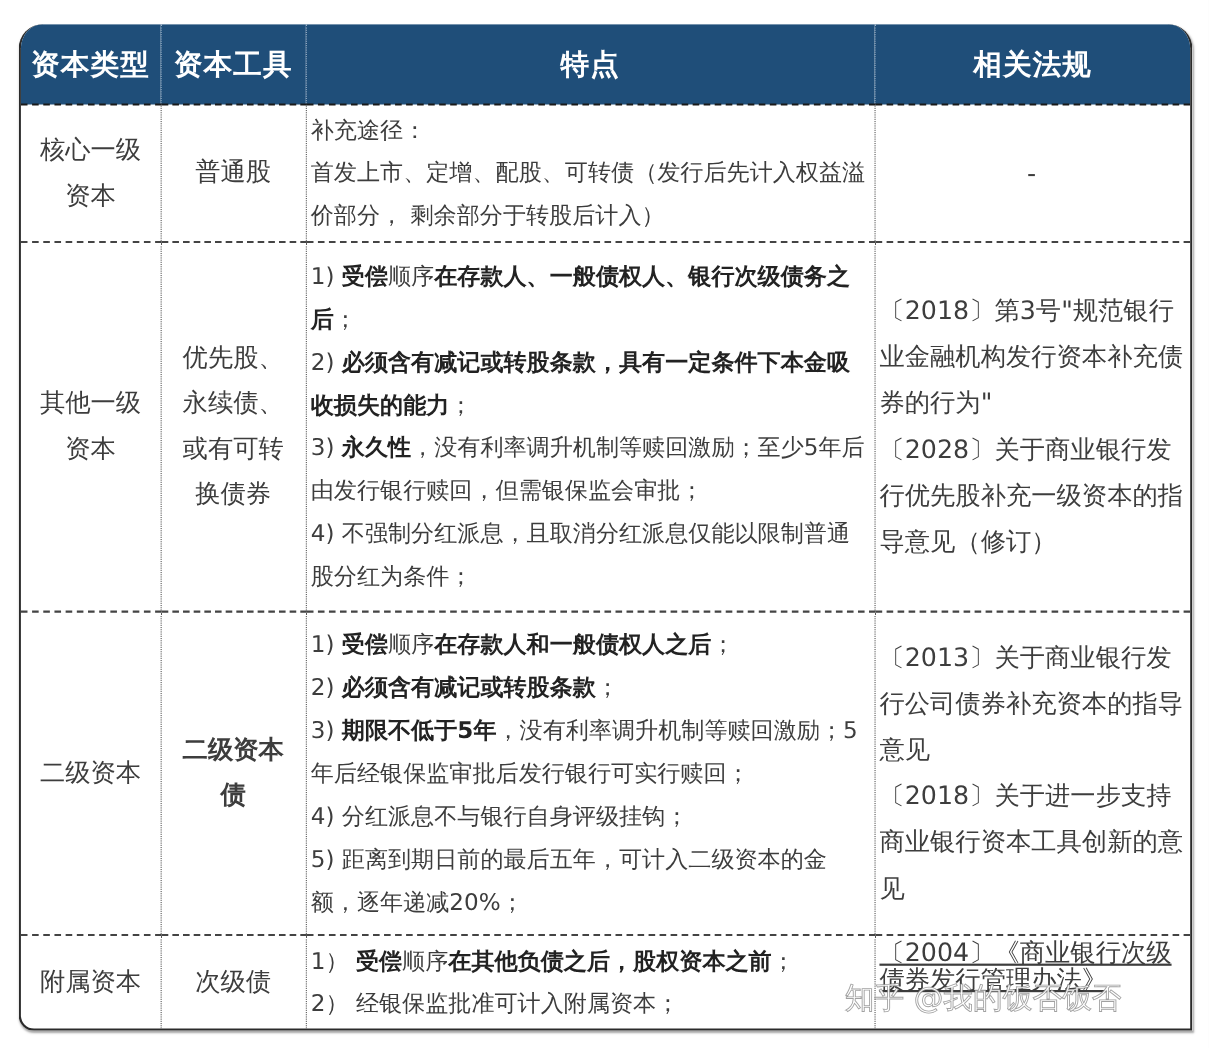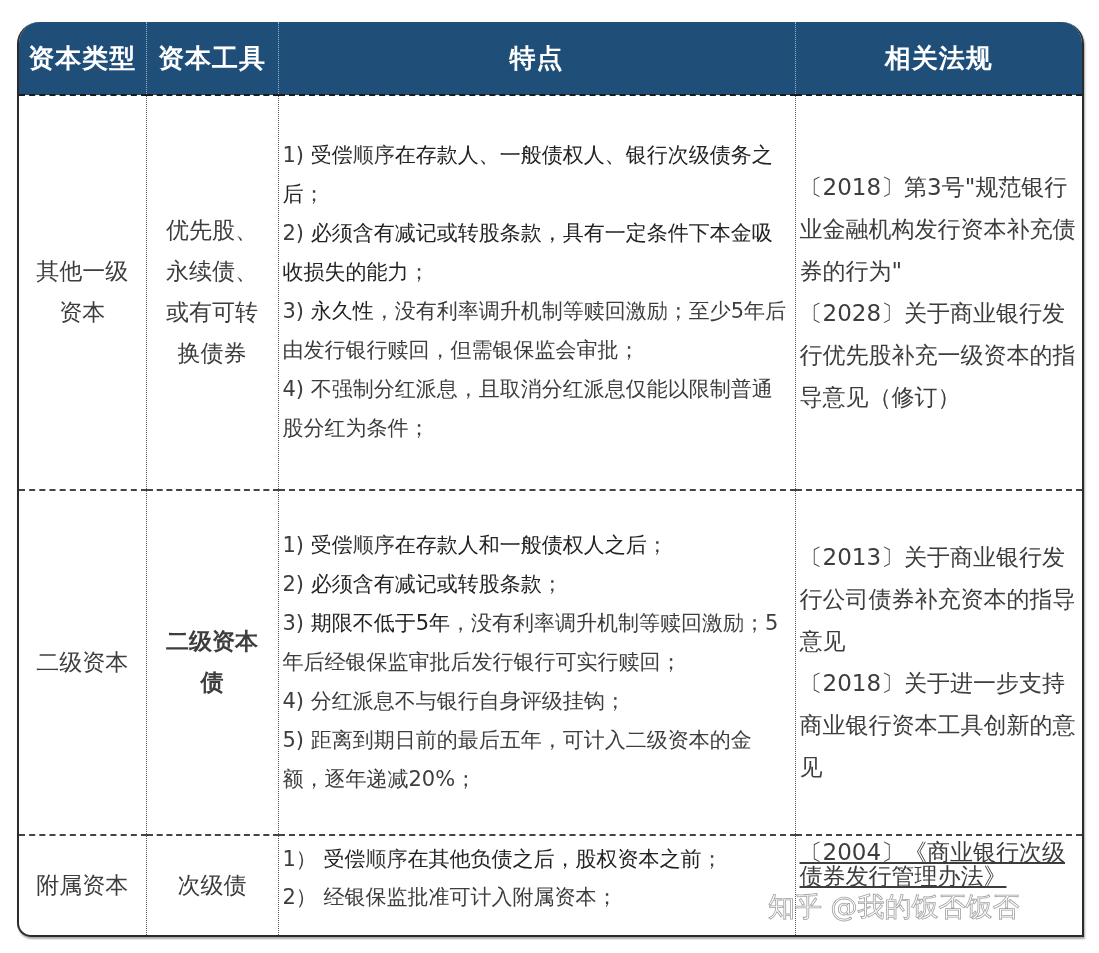--- a/index.html
+++ b/index.html
@@ -71,21 +71,21 @@
       padding: 0 6px 0 4px;
       text-align: left;
     }
     td.reg {
       font-size: 23px;
       line-height: 42px;
       padding: 0 6px 0 4px;
     }
     td.reg.dash { text-align: center; }
     .line { display: block; }
-    .b { font-weight: normal; color: #222; }
+    .b { font-weight: bold; color: #222; }
     tr.r1 { height: 125px; }
     tr.r2 { height: 336px; }
     tr.r3 { height: 294px; }
     tr.r4 { height: 85px; padding-left: 12px; }
     .watermark {
       position: absolute;
       left: 768px;
       top: 889px;
       font-size: 27px;
       color: rgba(255,255,255,0.92);
@@ -109,20 +109,35 @@
     <thead>
       <tr>
         <th>资本类型</th>
         <th>资本工具</th>
         <th>特点</th>
         <th>相关法规</th>
       </tr>
     </thead>
     <tbody>
 
+      <tr class="r1">
+        <td class="center">
+          <span style="display:inline-block;width:105px;">核心一级资本</span>
+        </td>
+        <td class="center">
+          <span>普通股</span>
+        </td>
+        <td class="feat">
+          <span class="line"><span>补充途径：</span></span>
+          <span class="line"><span>首发上市、定增、配股、可转债（发行后先计入权益溢价部分， 剩余部分于转股后计入）</span></span>
+        </td>
+        <td class="reg dash">
+          <span>-</span>
+        </td>
+      </tr>
 
       <tr class="r2">
         <td class="center">
           <span style="display:inline-block;width:105px;">其他一级资本</span>
         </td>
         <td class="center">
           <span style="display:inline-block;width:110px;">优先股、永续债、或有可转换债券</span>
         </td>
         <td class="feat">
           <span class="line"><span>1) </span><span class="b">受偿</span><span>顺序</span><span class="b">在存款人、一般债权人、银行次级债务之后</span><span>；</span></span>

